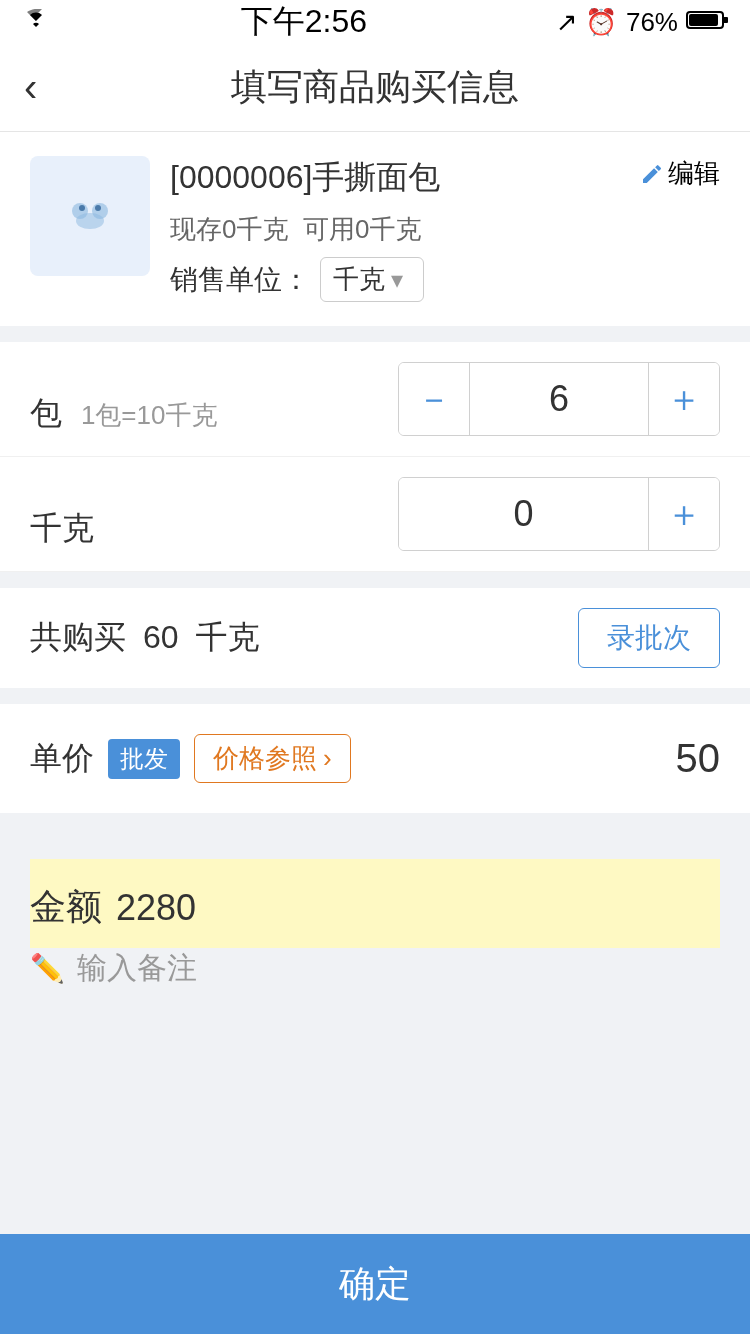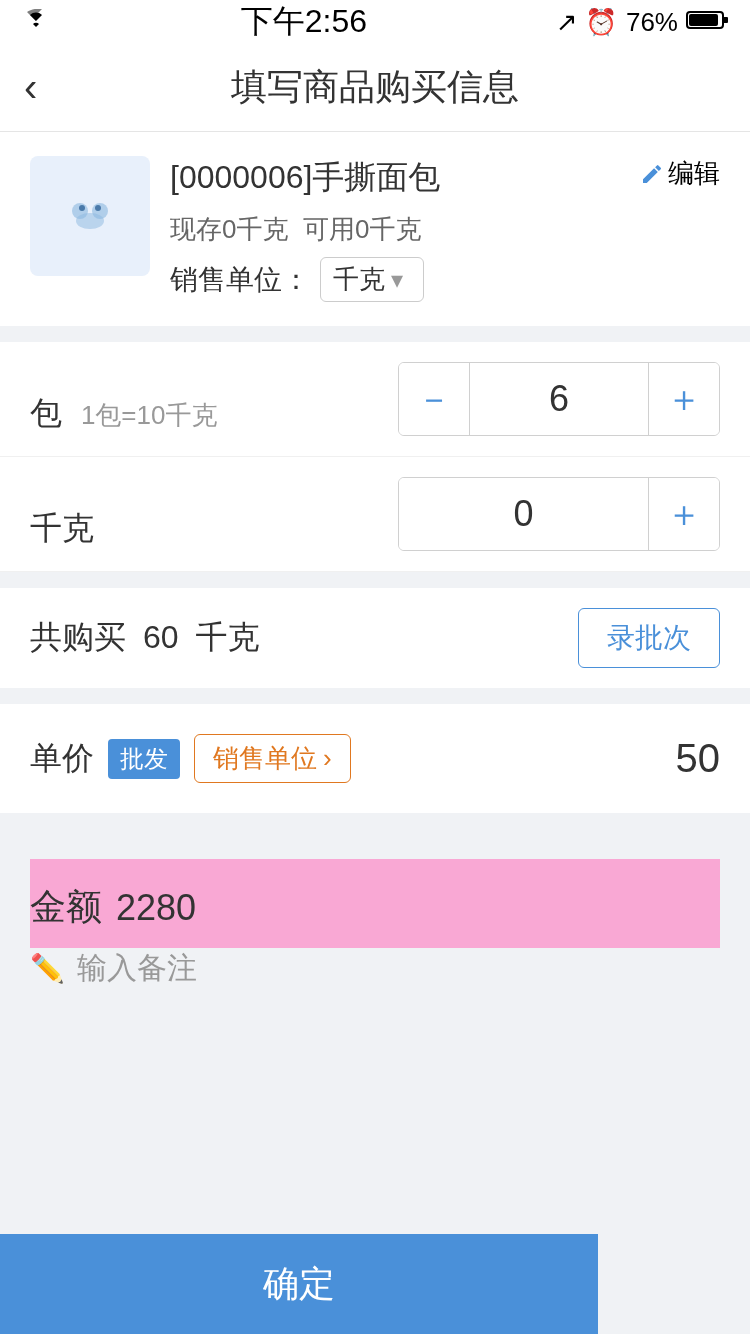--- a/index.html
+++ b/index.html
@@ -229,42 +229,42 @@
 
     
     .amount-section {
       background: #f0f2f5;
       padding: 30px 30px 0 30px;
     }
     .amount-row {
       display: flex;
       align-items: center;
       padding: 24px 0 16px 0;
-      background: #f9a8d4;
+      background: #fef9c3;
     }
     .amount-label { font-size: 36px; color: #333; font-weight: 500; margin-right: 14px; }
     .amount-value { font-size: 36px; color: #333; font-weight: 400; }
 
     
     .note-row {
       display: flex;
       align-items: center;
       padding: 0 0 24px 0;
       background: #f0f2f5;
       cursor: pointer;
     }
     .note-icon { font-size: 28px; color: #999; margin-right: 12px; }
     .note-text { font-size: 30px; color: #999; }
 
     
     .bottom-btn {
       position: fixed;
       bottom: 0;
       left: 0;
-      width: 598px;
+      width: 750px;
       height: 100px;
       background: #4a90d9;
       display: flex;
       align-items: center;
       justify-content: center;
       cursor: pointer;
     }
     .bottom-btn-text {
       font-size: 36px;
       color: #fff;
@@ -374,21 +374,21 @@
   <button class="batch-btn">录批次</button>
 </div>
 
 <div class="section-divider"></div>
 
 <div class="price-section">
   <div class="price-row">
     <span class="price-label">单价</span>
     <span class="price-tag">批发</span>
     <button class="price-ref-btn">
-      <span>销售单位</span>
+      <span>价格参照</span>
       <span>›</span>
     </button>
     <span class="price-value">50</span>
   </div>
 </div>
 
 <div class="section-divider"></div>
 
 <div class="amount-section">
   <div class="amount-row">

